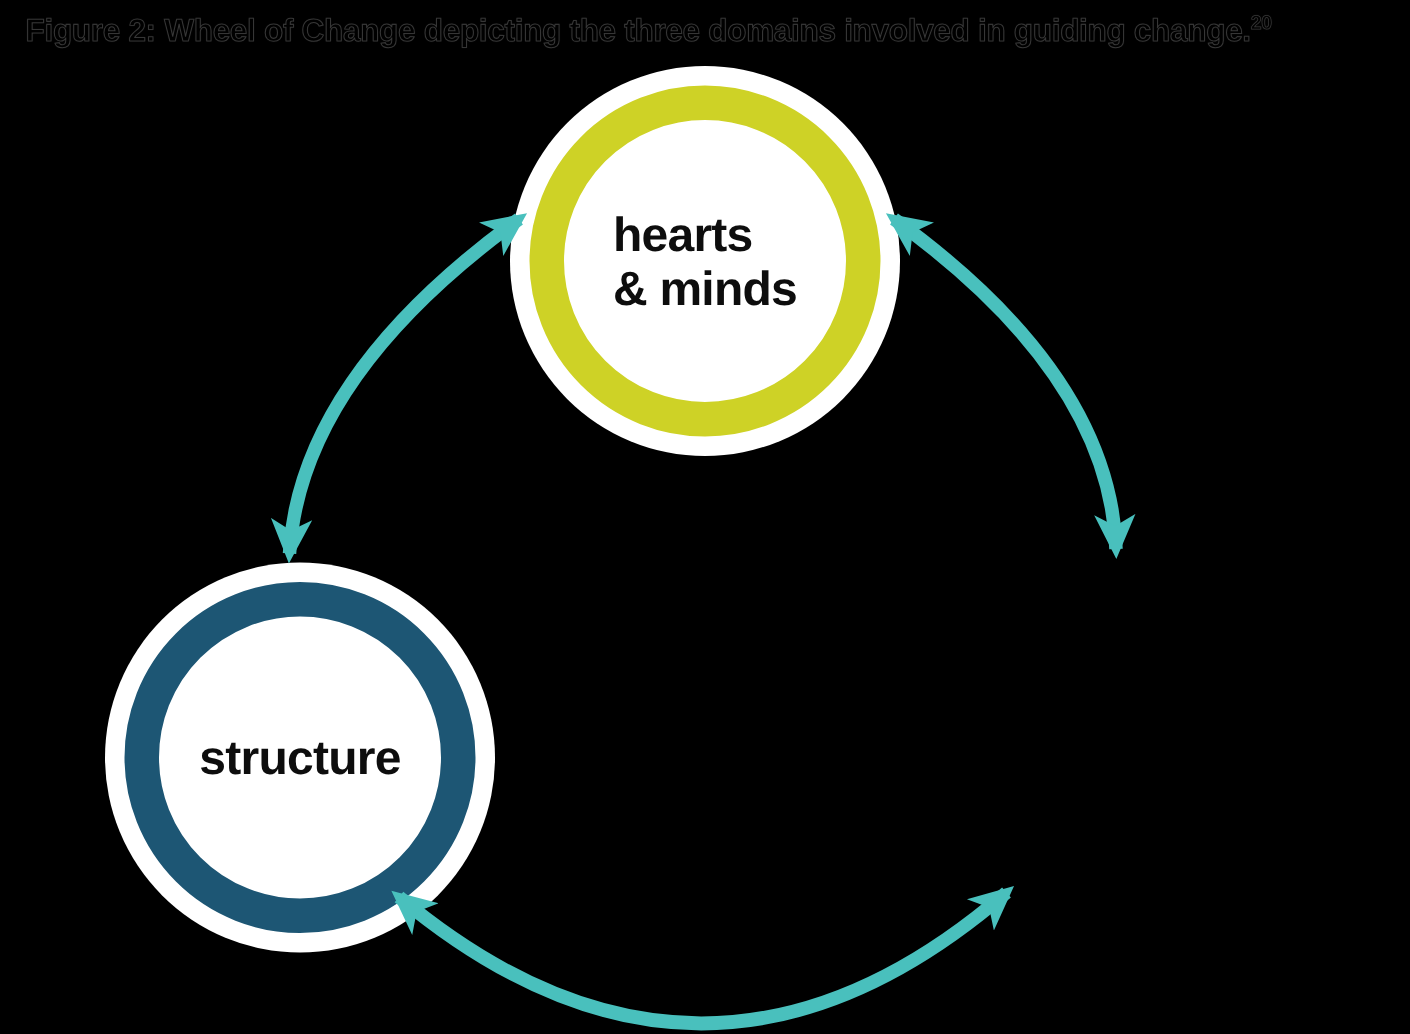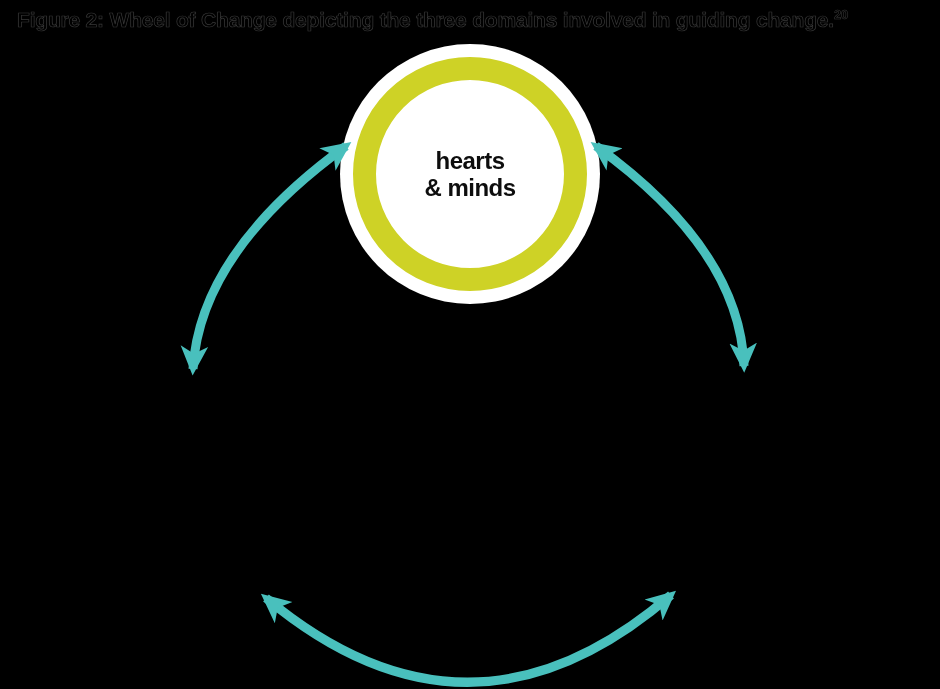--- a/index.html
+++ b/index.html
@@ -58,25 +58,25 @@
     border: 23px solid;
     background: var(--node-fill, #fff);
     display: flex;
     align-items: center;
     justify-content: center;
   }
   .ring-lime { border-color: var(--ring-lime, #ced226); }
   .ring-teal { border-color: var(--ring-teal, #1d5674); }
   .node-label {
     font-weight: 700;
-    font-size: 24px;
+    font-size: 32px;
     line-height: 1.14;
     letter-spacing: -0.5px;
     color: var(--label-text, #0d0d0d);
-    text-align: center;
+    text-align: left;
     white-space: pre-line;
   }
   .node-top   { left: 340px; top: 44px;  }
   .node-left  { left: 70px;  top: 375px; }
   .node-right { left: 612px; top: 372px; }
   
   .arrows-svg {
     position: absolute;
     left: 0;
     top: 0;
@@ -99,20 +99,25 @@
     <span>Figure 2: Wheel of Change depicting the three domains involved in guiding change.</span><sup>20</sup>
   </div>
 
   <div class="node node-top">
     <div class="ring ring-lime">
       <div class="node-label">hearts
 &amp; minds</div>
     </div>
   </div>
 
+  <div class="node node-left">
+    <div class="ring ring-teal">
+      <div class="node-label">structure</div>
+    </div>
+  </div>
 
 
   <svg class="arrows-svg" width="940" height="689" viewBox="0 0 940 689">
     <defs>
       <marker id="head-start" viewBox="0 0 12 12" refX="9" refY="6" markerWidth="3.4" markerHeight="3.4" markerUnits="strokeWidth" orient="auto-start-reverse">
         <path class="arrow-fill" d="M0,0.6 L11.6,6 L0,11.4 L3,6 Z"></path>
       </marker>
       <marker id="head-end" viewBox="0 0 12 12" refX="9" refY="6" markerWidth="3.4" markerHeight="3.4" markerUnits="strokeWidth" orient="auto">
         <path class="arrow-fill" d="M0,0.6 L11.6,6 L0,11.4 L3,6 Z"></path>
       </marker>

